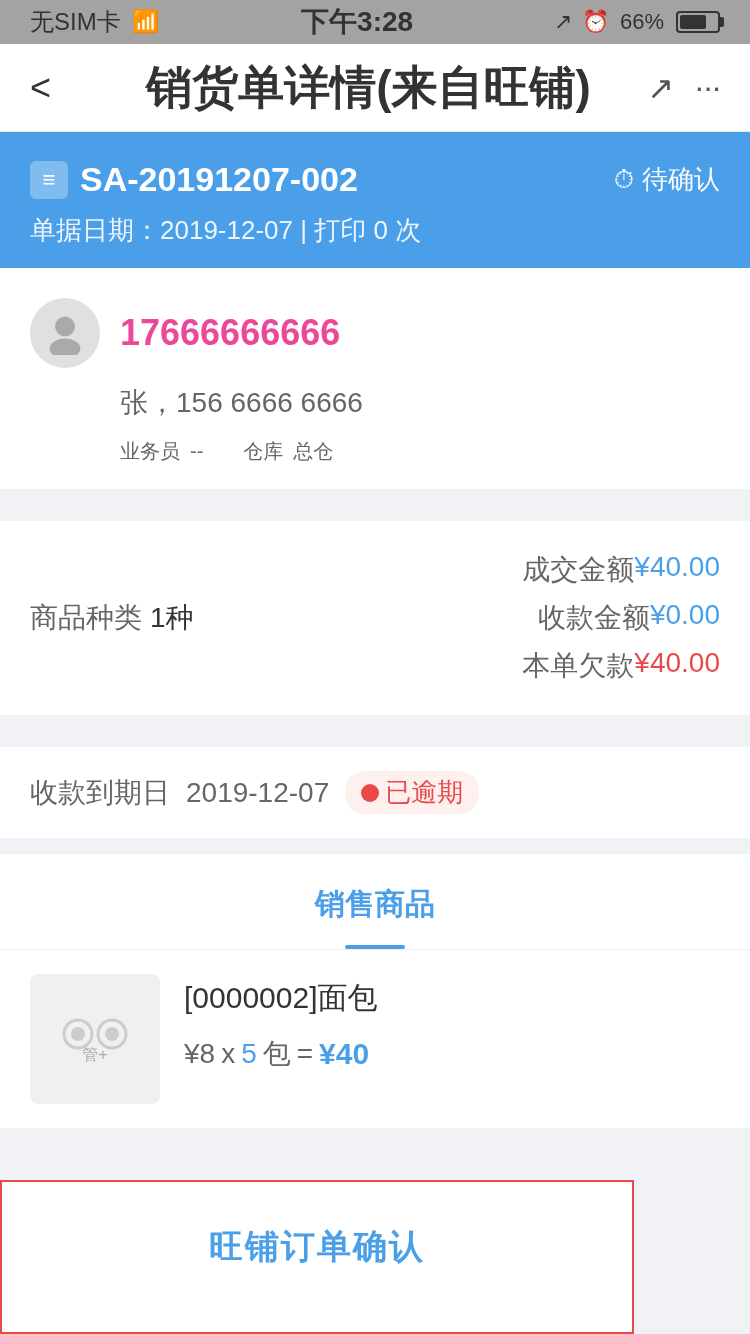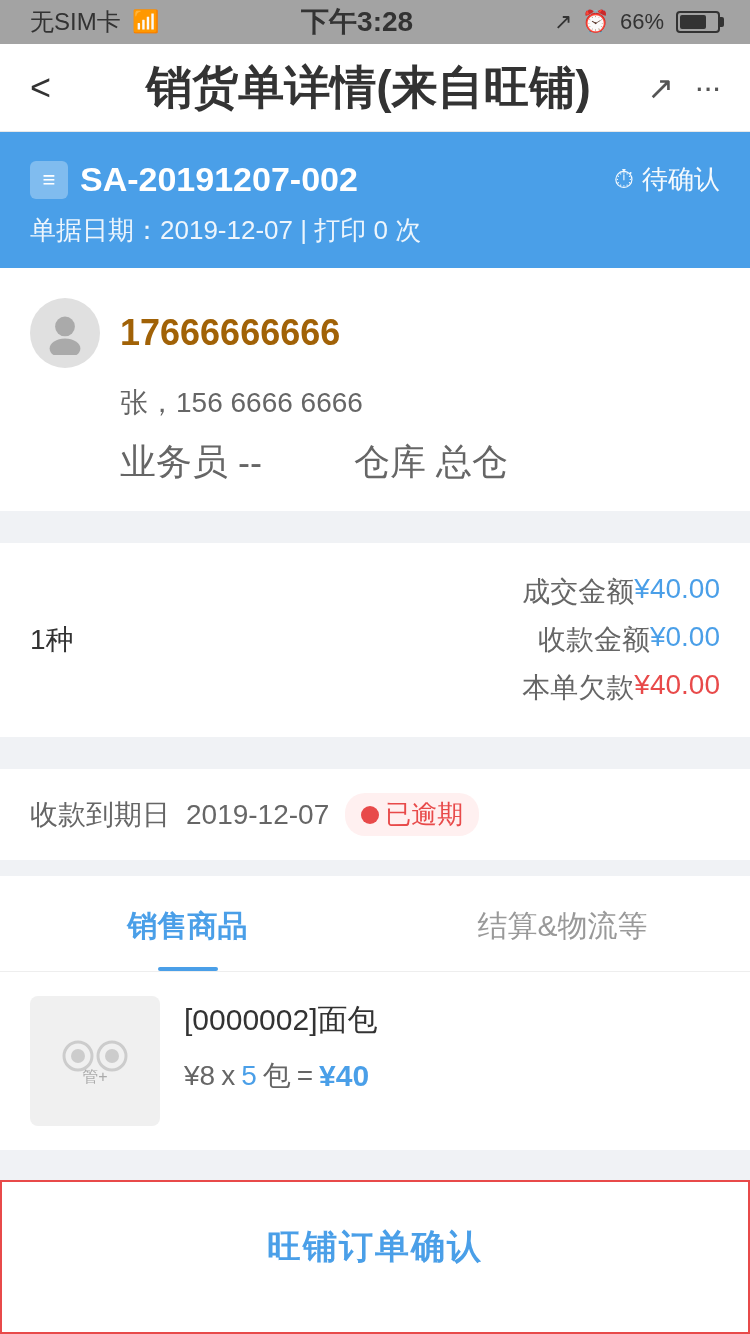--- a/index.html
+++ b/index.html
@@ -147,34 +147,34 @@
       background: #e0e0e0;
       display: flex;
       align-items: center;
       justify-content: center;
       flex-shrink: 0;
     }
     .avatar-svg { width: 44px; height: 44px; fill: #aaa; }
     .customer-name {
       font-size: 36px;
       font-weight: 600;
-      color: #a16207;
+      color: #ec4899;
     }
     .customer-detail {
       font-size: 28px;
       color: #666;
       margin-bottom: 16px;
       padding-left: 90px;
     }
     .customer-meta {
       display: flex;
       align-items: center;
       padding-left: 90px;
-      gap: 92px;
-      font-size: 36px;
+      gap: 40px;
+      font-size: 20px;
       color: #666;
     }
     .customer-meta-item {
       display: flex;
       align-items: center;
       gap: 10px;
     }
 
     
     .divider {
@@ -326,21 +326,21 @@
     .content-area {
       min-height: 300px;
       background: #f0f2f5;
     }
 
     
     .confirm-btn-area {
       position: fixed;
       bottom: 0;
       left: 0;
-      width: 750px;
+      width: 634px;
       background: #fff;
       padding: 20px 30px 40px;
       border: 2px solid #e84a4a;
     }
     .confirm-btn {
       width: 100%;
       height: 90px;
       border: none;
       background: transparent;
       color: #4a9fe8;
@@ -423,20 +423,21 @@
       <span>仓库</span>
       <span>总仓</span>
     </div>
   </div>
 </div>
 
 <div class="divider"></div>
 
 <div class="summary-section">
   <div class="summary-left">
+    <span class="summary-label">商品种类</span>
     <span class="summary-value">1种</span>
   </div>
   <div class="summary-right">
     <div class="summary-right-row">
       <span class="label">成交金额</span>
       <span class="amount-blue">¥40.00</span>
     </div>
     <div class="summary-right-row">
       <span class="label">收款金额</span>
       <span class="amount-blue">¥0.00</span>
@@ -455,23 +456,20 @@
   <span>2019-12-07</span>
   <span class="overdue-badge">
     <span class="overdue-dot"></span>
     <span>已逾期</span>
   </span>
 </div>
 
 <div class="tabs-section">
   <div class="tab-item active">
     <span>销售商品</span>
-  </div>
-  <div class="tab-item">
-    <span>结算&amp;物流等</span>
   </div>
 </div>
 
 <div class="product-section">
   <div class="product-item">
     <div class="product-thumb">
       <div class="product-thumb-logo">
         <svg width="90" height="60" viewBox="0 0 90 60">
 
           <circle cx="28" cy="28" r="14" fill="none" stroke="#ccc" stroke-width="3"></circle>

